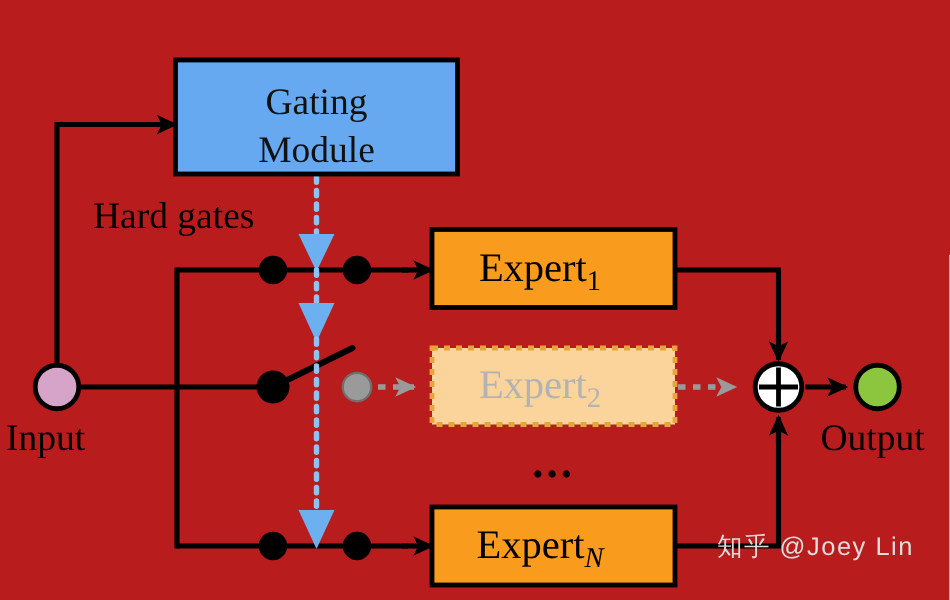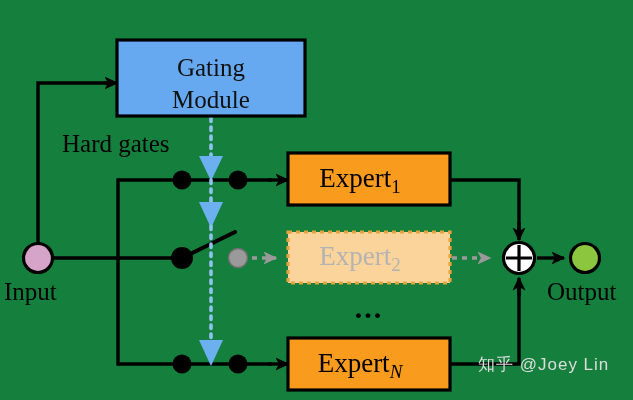--- a/index.html
+++ b/index.html
@@ -4,21 +4,21 @@
 <style>
   html, body {
     margin: 0;
     padding: 0;
     background: #ffffff;
   }
   #canvas {
     position: relative;
     width: 633px;
     height: 400px;
-    background: #15803d;
+    background: #b91c1c;
     overflow: hidden;
     font-family: "Liberation Serif", serif;
   }
   svg.diagram {
     position: absolute;
     left: 0;
     top: 0;
     width: 633px;
     height: 400px;
   }

